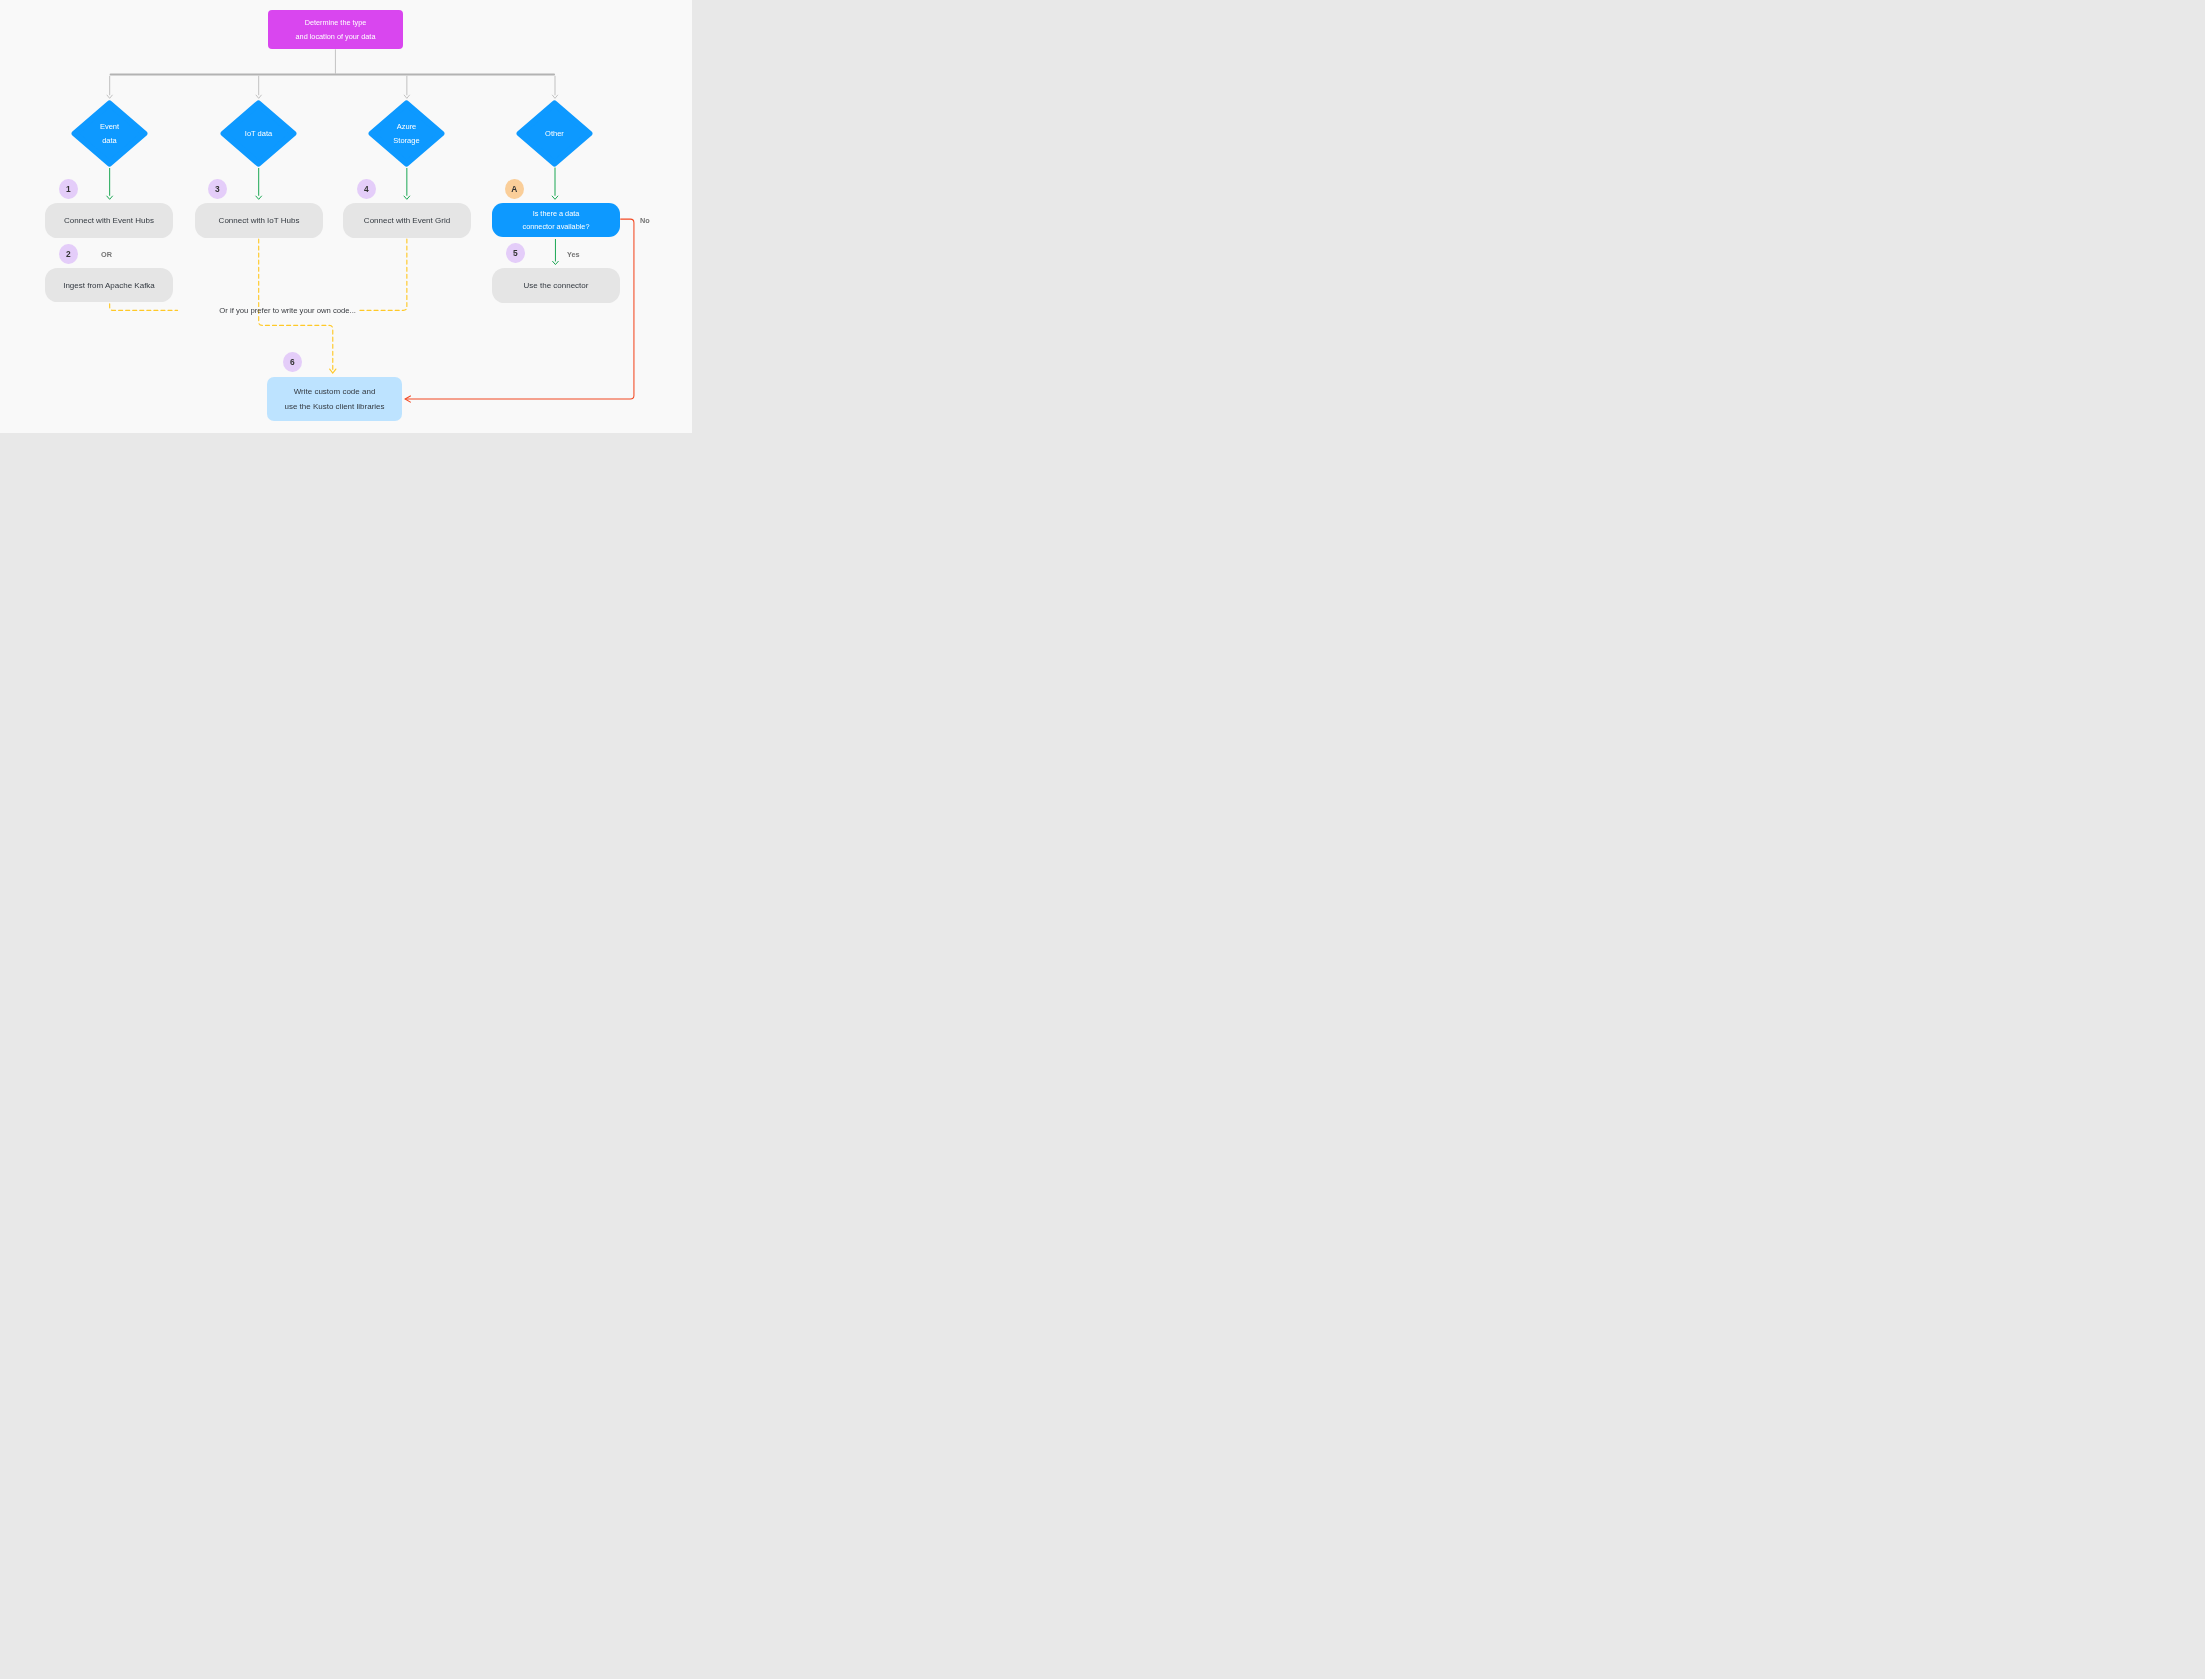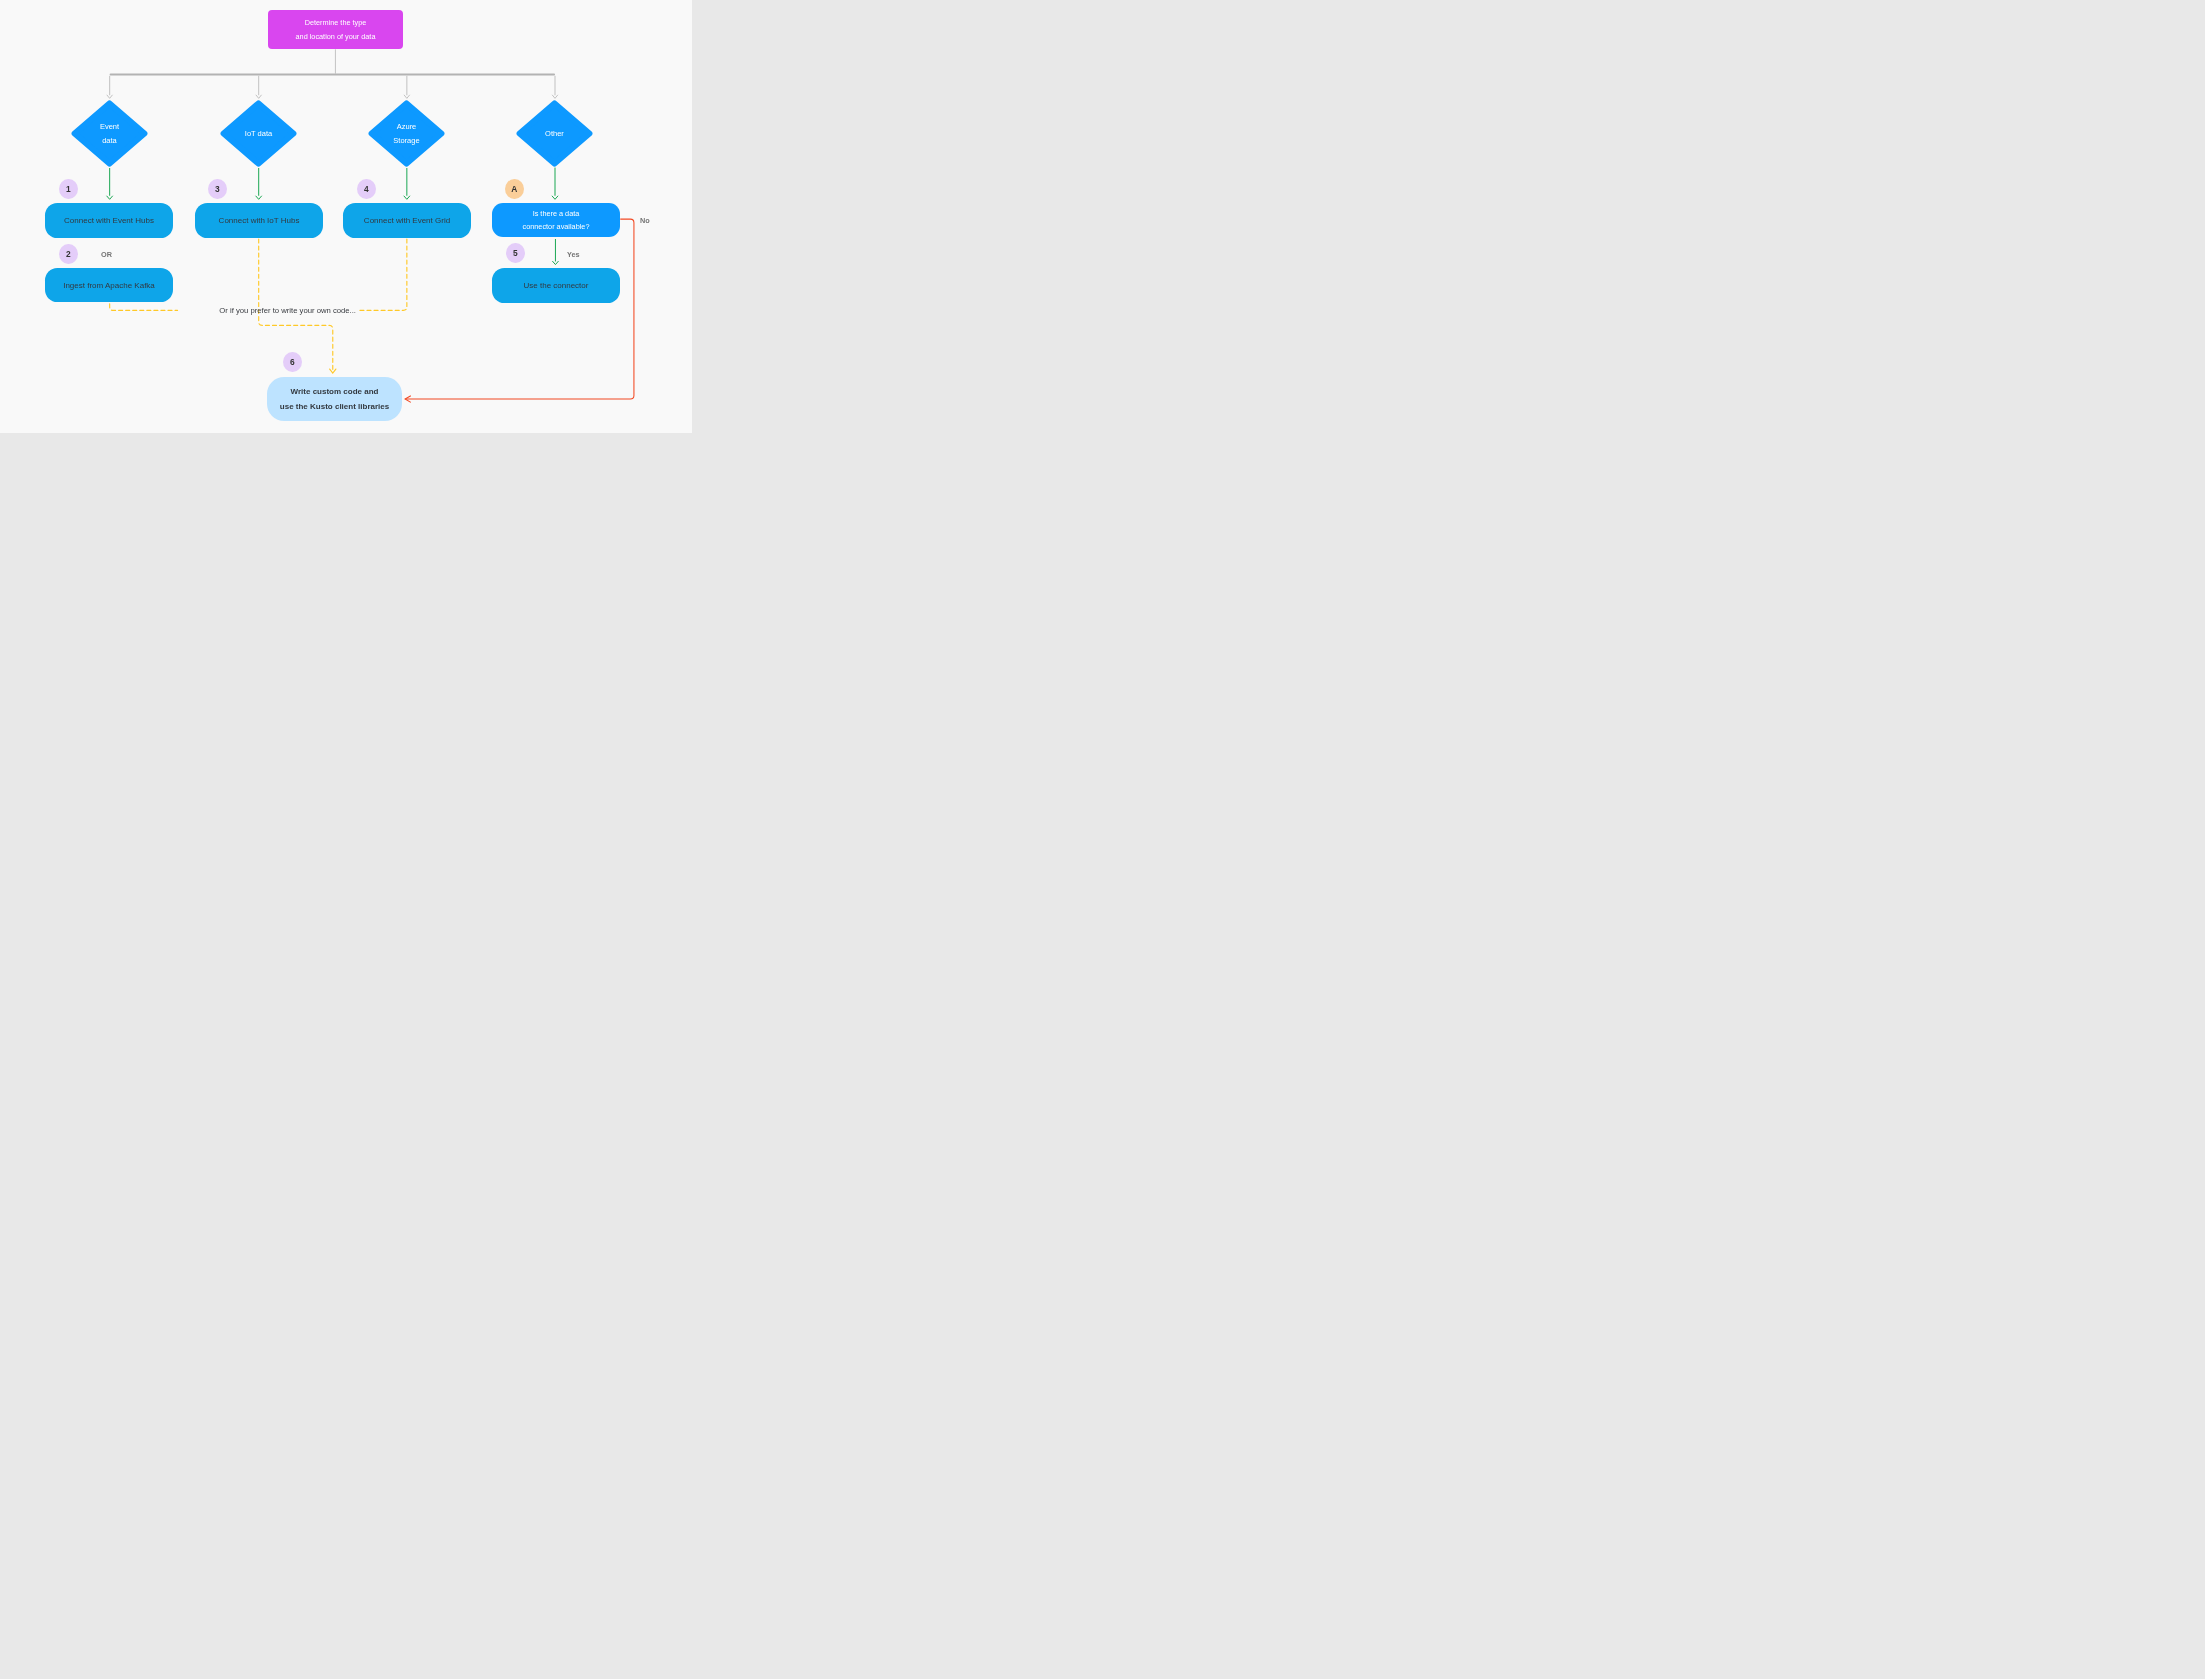--- a/index.html
+++ b/index.html
@@ -4,22 +4,22 @@
 <style>
   html,body{margin:0;padding:0;background:#e8e8e8;}
   .stage{
     position:relative;width:692px;height:433px;background:#F9F9F9;
     font-family:"Liberation Sans","DejaVu Sans",sans-serif;overflow:hidden;
   }
   .connectors{position:absolute;left:0;top:0;width:692px;height:433px;}
   .node{position:absolute;display:flex;flex-direction:column;align-items:center;justify-content:center;text-align:center;box-sizing:border-box;}
   .blue-box{background:#d946ef;color:#ffffff;border-radius:4px;font-size:7.3px;line-height:13.2px;font-weight:400;}
   .question-box{background:#0D99FF;color:#ffffff;border-radius:11px;font-size:7.3px;line-height:13.2px;font-weight:400;}
-  .light-box{background:#0ea5e9;color:#333940;border-radius:12.3px;font-size:8px;font-weight:500;}
-  .bottom-box{background:#BDE3FF;color:#333940;border-radius:17px;font-size:8px;line-height:15px;font-weight:700;}
+  .light-box{background:#e5e5e5;color:#333940;border-radius:12.3px;font-size:8px;font-weight:500;}
+  .bottom-box{background:#BDE3FF;color:#333940;border-radius:7px;font-size:8px;line-height:15px;font-weight:400;}
   .diamond{position:absolute;width:77px;height:67px;}
   .diamond svg{position:absolute;left:0;top:0;}
   .diamond .dlabel{position:absolute;left:0;top:0;width:100%;height:100%;display:flex;flex-direction:column;align-items:center;justify-content:center;color:#fff;font-size:7.5px;line-height:13.2px;font-weight:400;text-align:center;}
   .badge{position:absolute;width:18.5px;height:20px;border-radius:50%;background:#E4CDF9;color:#333333;
          display:flex;align-items:center;justify-content:center;font-size:8.4px;font-weight:700;}
   .badge.orange{background:#FACE99;}
   .glabel{position:absolute;color:#757575;font-size:7.3px;font-weight:700;}
   .note{position:absolute;color:#383B40;font-size:7.7px;font-weight:400;text-align:right;}
 </style>
 </head>

